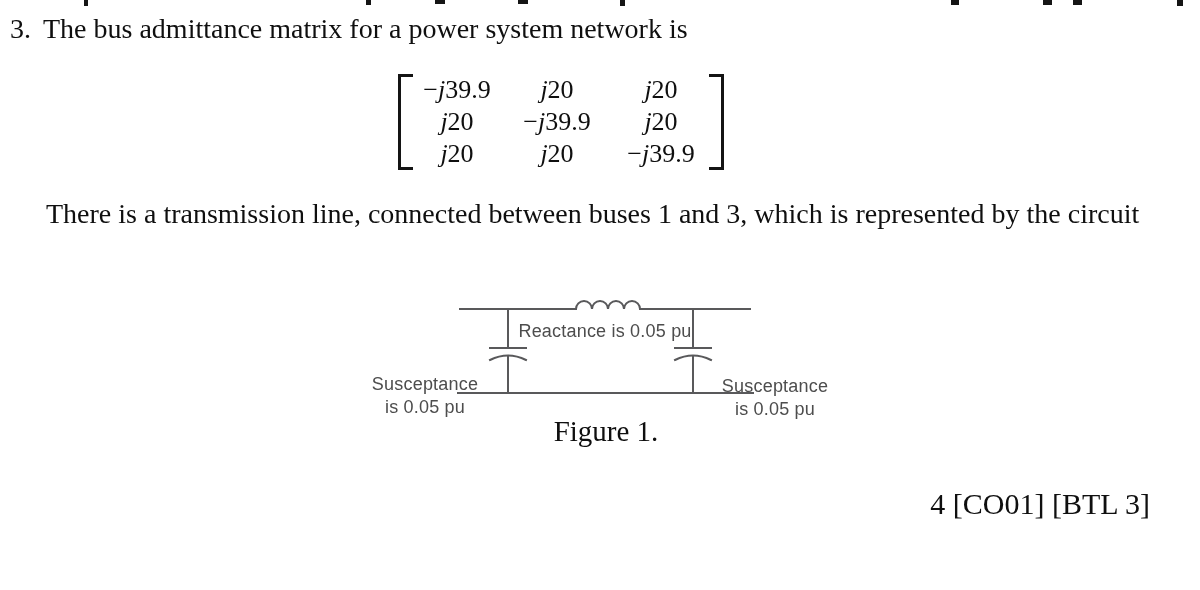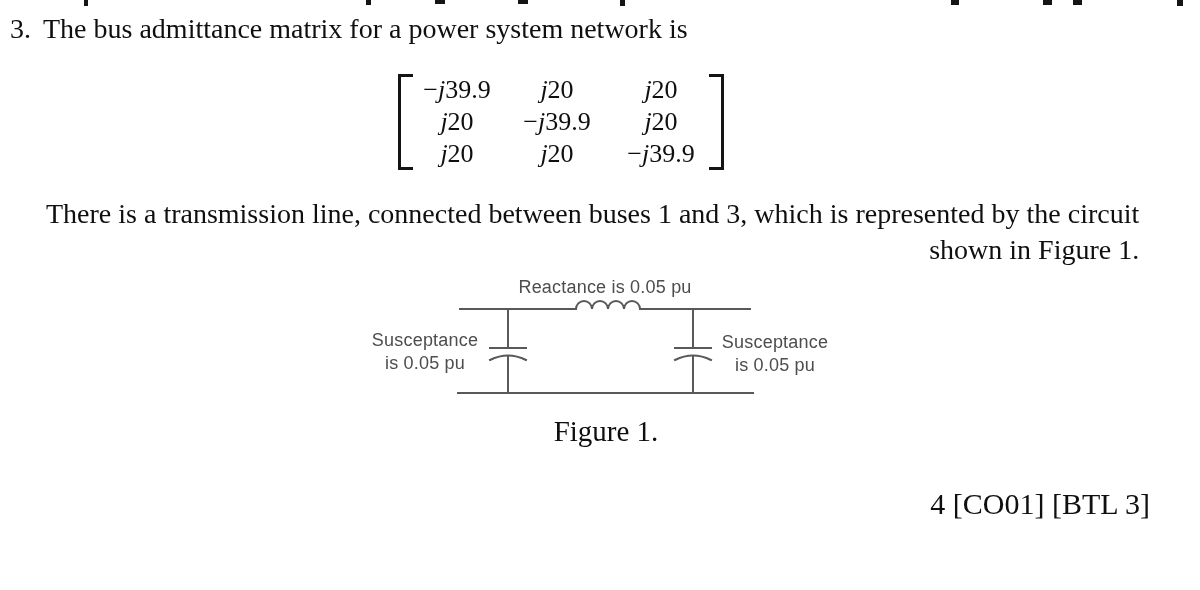--- a/index.html
+++ b/index.html
@@ -48,30 +48,31 @@
     grid-auto-rows:32px;
     align-items:center;
   }
   .m-cell { text-align:center; }
   .mj { font-style:italic; font-family:"Liberation Serif", serif; }
 
   .para {
     position:absolute; left:46px; top:196px;
     font-size:28px; line-height:36px;
   }
-  .para div { white-space:nowrap;text-align:right; }
+  .para div { white-space:nowrap; }
 
   
   .circuit-svg { position:absolute; left:440px; top:270px; }
   .fig-label {
     position:absolute;
     font-family:"Liberation Sans", sans-serif;
     font-size:18px; line-height:23px;
     color:#4d4d4d; text-align:center;
     letter-spacing:0.2px;
+    margin-top:44px;
   }
   .lbl-reactance { left:500px; top:276px; width:210px; }
   .lbl-susc-left  { left:357px; top:329px; width:136px; }
   .lbl-susc-right { left:707px; top:331px; width:136px; }
 
   .fig-caption {
     position:absolute; left:0; top:415px; width:1212px;
     text-align:center; font-size:29px; line-height:33px;
   }
 
@@ -118,21 +119,20 @@
       <span class="m-cell"><i class="mj">j</i>20</span>
       <span class="m-cell"><i class="mj">j</i>20</span>
       <span class="m-cell"><i class="mj">j</i>20</span>
       <span class="m-cell">−<i class="mj">j</i>39.9</span>
     </div>
     <div class="bracket right"></div>
   </div>
 
   <div class="para">
     <div>There is a transmission line, connected between buses 1 and 3, which is represented by the circuit</div>
-    <div>shown in Figure 1.</div>
   </div>
 
   <svg class="circuit-svg" width="330" height="135" viewBox="0 0 330 135" fill="none" stroke="#59595b" stroke-width="2" stroke-linecap="square">
 
     <path d="M20,39 H136"></path>
     <path d="M136,39 a8,8 0 0 1 16,0 a8,8 0 0 1 16,0 a8,8 0 0 1 16,0 a8,8 0 0 1 16,0"></path>
     <path d="M200,39 H310"></path>
 
     <path d="M18,123 H313"></path>
 

